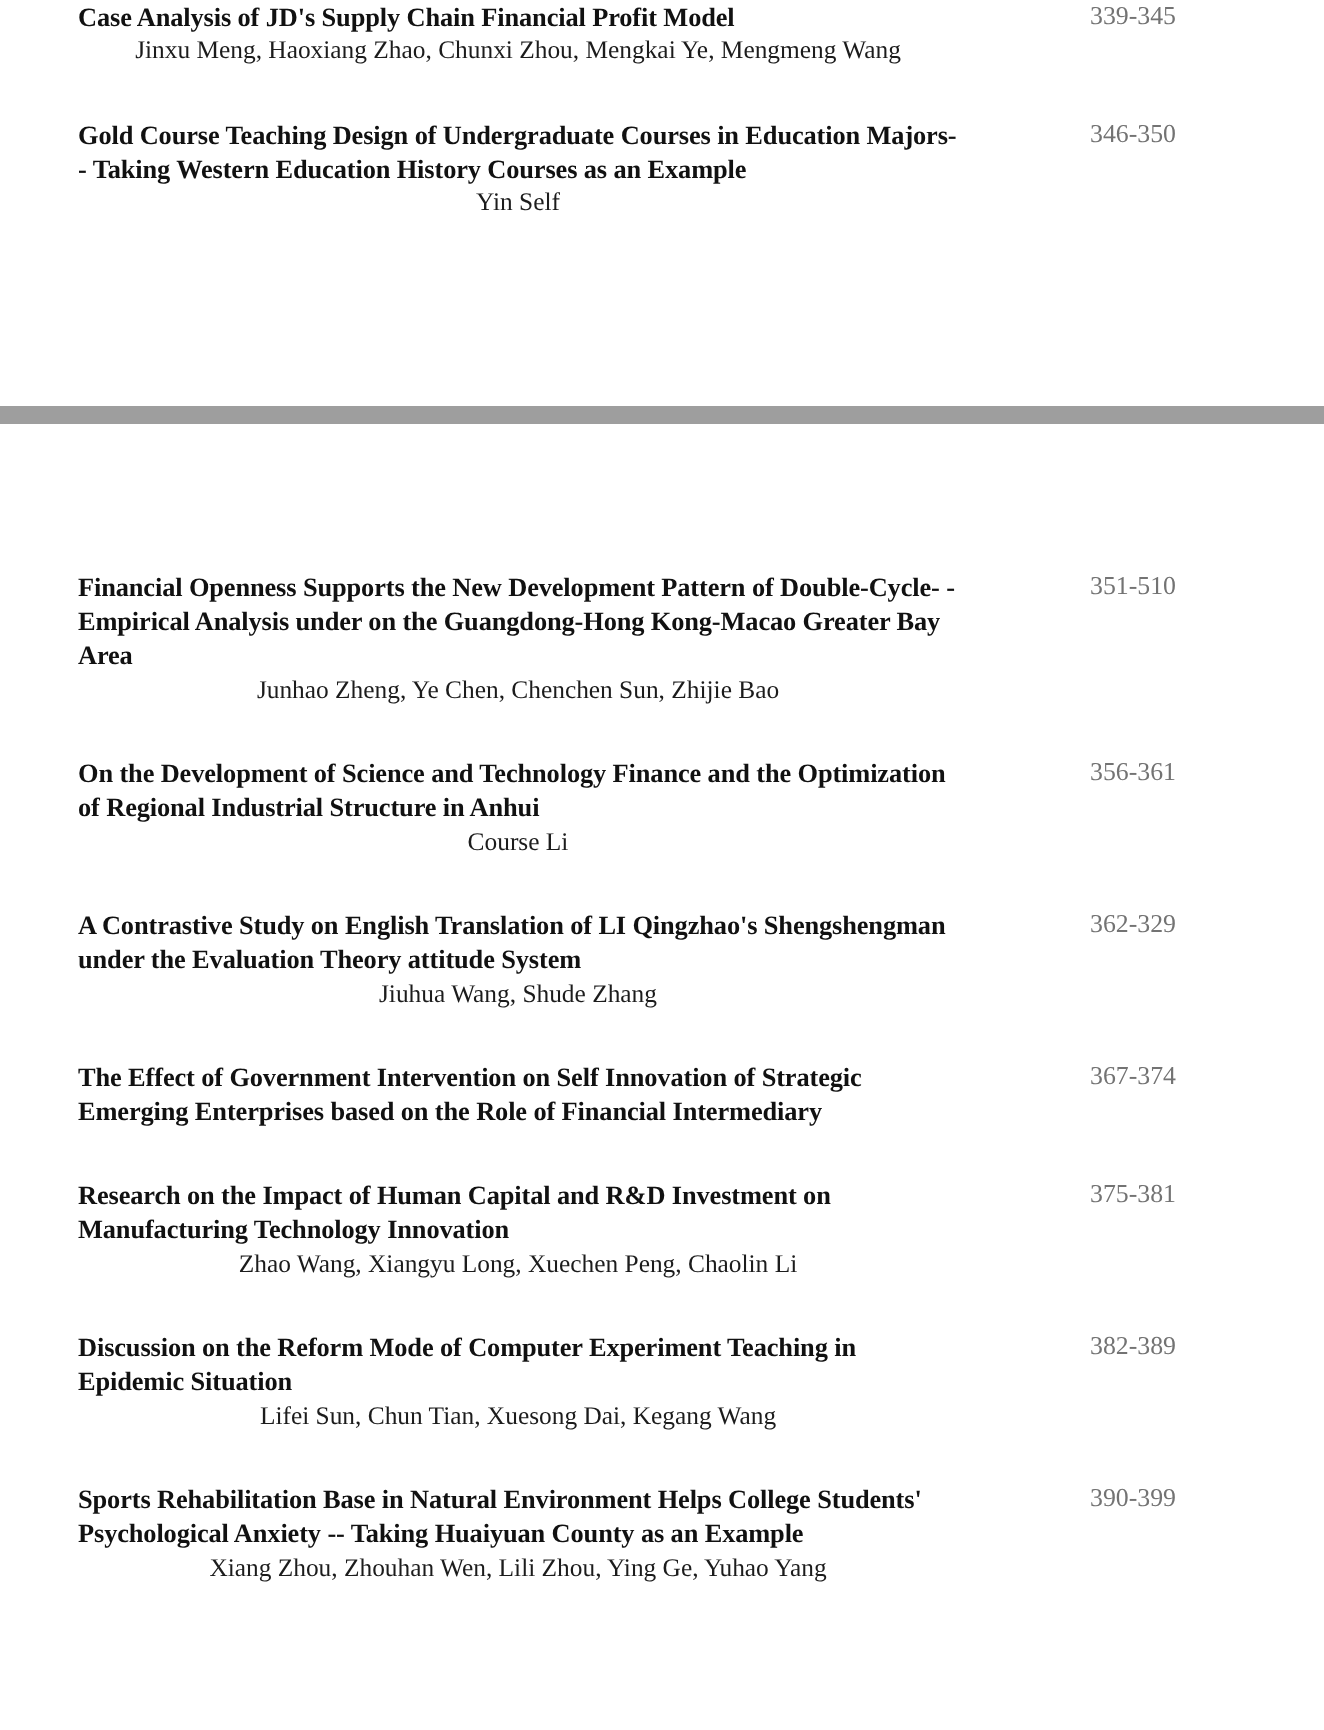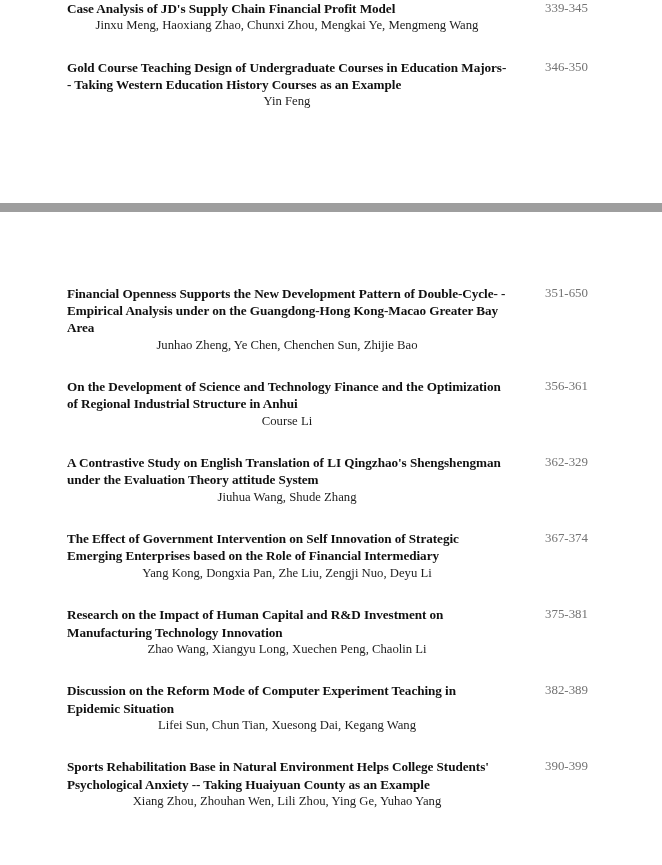--- a/index.html
+++ b/index.html
@@ -28,21 +28,21 @@
   }
 
   .toc-list {
     margin: 0;
     padding: 0;
     list-style: none;
   }
 
   .toc-entry {
     position: relative;
-    padding-left: 67px;
+    padding-left: 39px;
     padding-right: 18px;
     margin-bottom: 24px;
   }
 
   .toc-entry .entry-body {
     width: 440px;
   }
 
   .toc-title {
     font-weight: bold;
@@ -105,61 +105,60 @@
         <li class="toc-entry">
           <div class="entry-body">
             <div class="toc-title">Case Analysis of JD's Supply Chain Financial Profit Model</div>
             <div class="toc-authors">Jinxu Meng, Haoxiang Zhao, Chunxi Zhou, Mengkai Ye, Mengmeng Wang</div>
           </div>
           <div class="toc-pages">339-345</div>
         </li>
         <li class="toc-entry">
           <div class="entry-body">
             <div class="toc-title">Gold Course Teaching Design of Undergraduate Courses in Education Majors-- Taking Western Education History Courses as an Example</div>
-            <div class="toc-authors">Yin Feng</div>
+            <div class="toc-authors">Yin Self</div>
           </div>
           <div class="toc-pages">346-350</div>
         </li>
       </ul>
 
     <div class="spacer-before-folio"></div>
     <div class="spacer-after-folio"></div>
   </div>
 
   <div class="page-break"></div>
 
   <div class="spacer-after-break"></div>
 
   <div class="page-bottom">
     <ul class="toc-list" id="list-page-two">
         <li class="toc-entry">
           <div class="entry-body">
             <div class="toc-title">Financial Openness Supports the New Development Pattern of Double-Cycle- - Empirical Analysis under on the Guangdong-Hong Kong-Macao Greater Bay Area</div>
             <div class="toc-authors">Junhao Zheng, Ye Chen, Chenchen Sun, Zhijie Bao</div>
           </div>
-          <div class="toc-pages">351-650</div>
+          <div class="toc-pages">351-510</div>
         </li>
         <li class="toc-entry">
           <div class="entry-body">
             <div class="toc-title">On the Development of Science and Technology Finance and the Optimization of Regional Industrial Structure in Anhui</div>
             <div class="toc-authors">Course Li</div>
           </div>
           <div class="toc-pages">356-361</div>
         </li>
         <li class="toc-entry">
           <div class="entry-body">
             <div class="toc-title">A Contrastive Study on English Translation of LI Qingzhao's Shengshengman under the Evaluation Theory attitude System</div>
             <div class="toc-authors">Jiuhua Wang, Shude Zhang</div>
           </div>
           <div class="toc-pages">362-329</div>
         </li>
         <li class="toc-entry">
           <div class="entry-body">
             <div class="toc-title">The Effect of Government Intervention on Self Innovation of Strategic Emerging Enterprises based on the Role of Financial Intermediary</div>
-            <div class="toc-authors">Yang Kong, Dongxia Pan, Zhe Liu, Zengji Nuo, Deyu Li</div>
           </div>
           <div class="toc-pages">367-374</div>
         </li>
         <li class="toc-entry">
           <div class="entry-body">
             <div class="toc-title">Research on the Impact of Human Capital and R&amp;D Investment on Manufacturing Technology Innovation</div>
             <div class="toc-authors">Zhao Wang, Xiangyu Long, Xuechen Peng, Chaolin Li</div>
           </div>
           <div class="toc-pages">375-381</div>
         </li>

